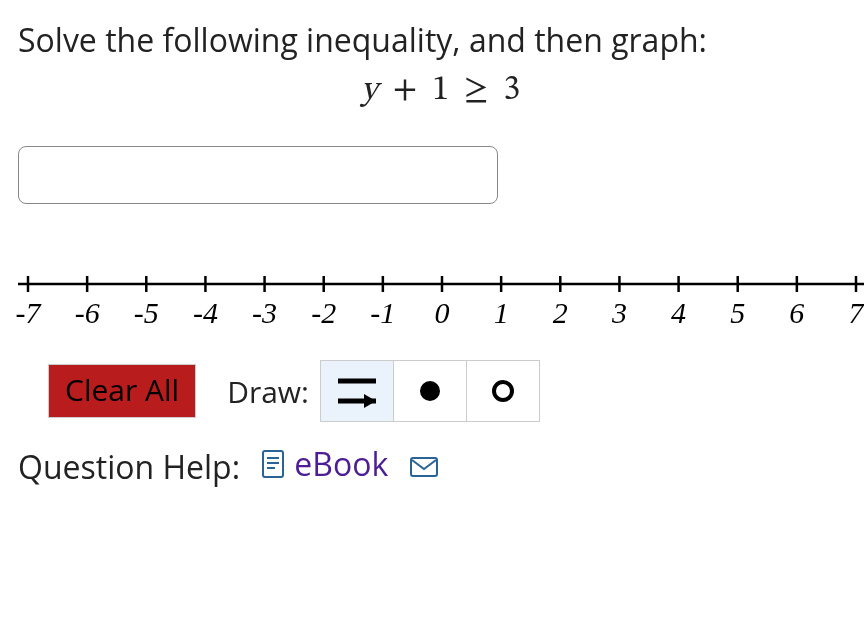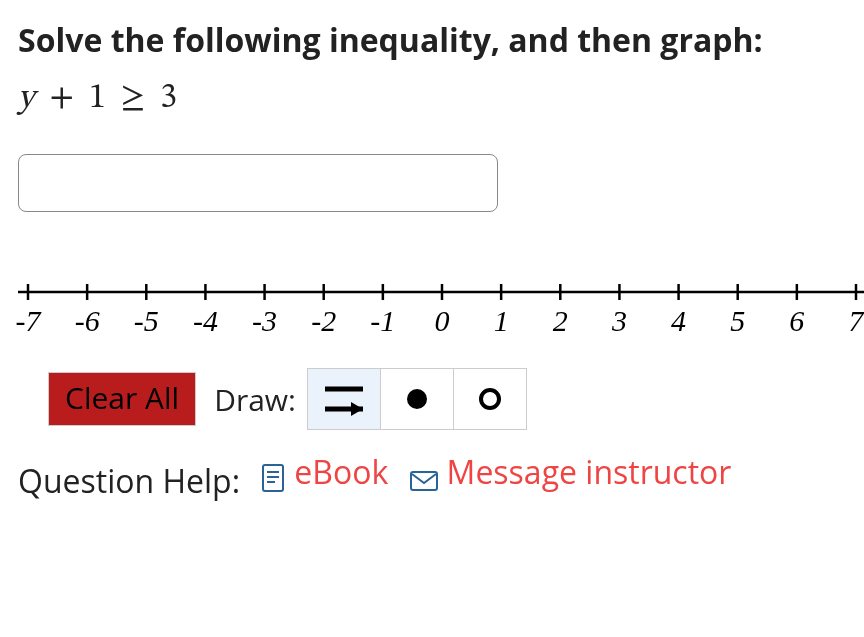--- a/index.html
+++ b/index.html
@@ -8,28 +8,28 @@
     padding: 18px 0 0 18px;
     font-family: "Open Sans", "Segoe UI", Arial, sans-serif;
     font-size: 32px;
     color: #222;
     background: #fff;
     width: 864px;
     overflow: hidden;
   }
   .prompt {
     line-height: 1.35;
-    margin-bottom: 16px;
-    font-weight: bold;
+    margin-bottom: 8px;
   }
   .math {
     font-family: "Cambria Math", "STIX Two Math", "Latin Modern Math", Georgia, serif;
     font-style: italic;
     font-size: 34px;
     letter-spacing: 0.5px;
+    text-align: center;
   }
   .math .op, .math .num {
     font-style: normal;
   }
   .math .op { margin: 0 6px; }
   .answer-box {
     margin-top: 34px;
     width: 480px;
     height: 58px;
     border: 1px solid #888;
@@ -66,45 +66,45 @@
     border: 1px solid #ccc;
     background: #b91c1c;
     font-size: 30px;
     padding: 10px 16px 12px 16px;
     font-family: inherit;
     cursor: pointer;
     line-height: 1;
   }
   .draw-label {
     font-size: 30px;
-    margin-left: 18px;
+    margin-left: 31px;
     margin-right: 12px;
   }
   .tool-btn {
     width: 74px;
     height: 62px;
     border: 1px solid #ccc;
     background: #fff;
     display: flex;
     align-items: center;
     justify-content: center;
     cursor: pointer;
     margin-left: -1px;
   }
   .tool-btn.selected { background: #eaf2fb; }
   .qhelp {
     margin-top: 20px;
     font-size: 32px;
     white-space: nowrap;
   }
   .link {
-    color: #ef4444;
+    color: #4c1d95;
     margin-left: 12px;
     display: inline-flex;
-    align-items: flex-end;
+    align-items: center;
     gap: 8px;
     cursor: pointer;
   }
   .link svg { flex-shrink: 0; }
 </style>
 </head>
 <body>
 
 
 
@@ -194,18 +194,17 @@
       <line x1="7" y1="14" x2="19" y2="14" stroke="#2a6496" stroke-width="2"></line>
       <line x1="7" y1="19" x2="15" y2="19" stroke="#2a6496" stroke-width="2"></line>
     </svg>
     <span>eBook</span>
   </span>
   <span class="link">
     <svg width="30" height="24" viewBox="0 0 30 24">
       <rect x="2" y="3" width="26" height="18" rx="2" fill="none" stroke="#2a6496" stroke-width="2"></rect>
       <polyline points="3,5 15,14 27,5" fill="none" stroke="#2a6496" stroke-width="2"></polyline>
     </svg>
-    <span>Message instructor</span>
   </span>
 </div>
 
 
 
 
 </body></html>

